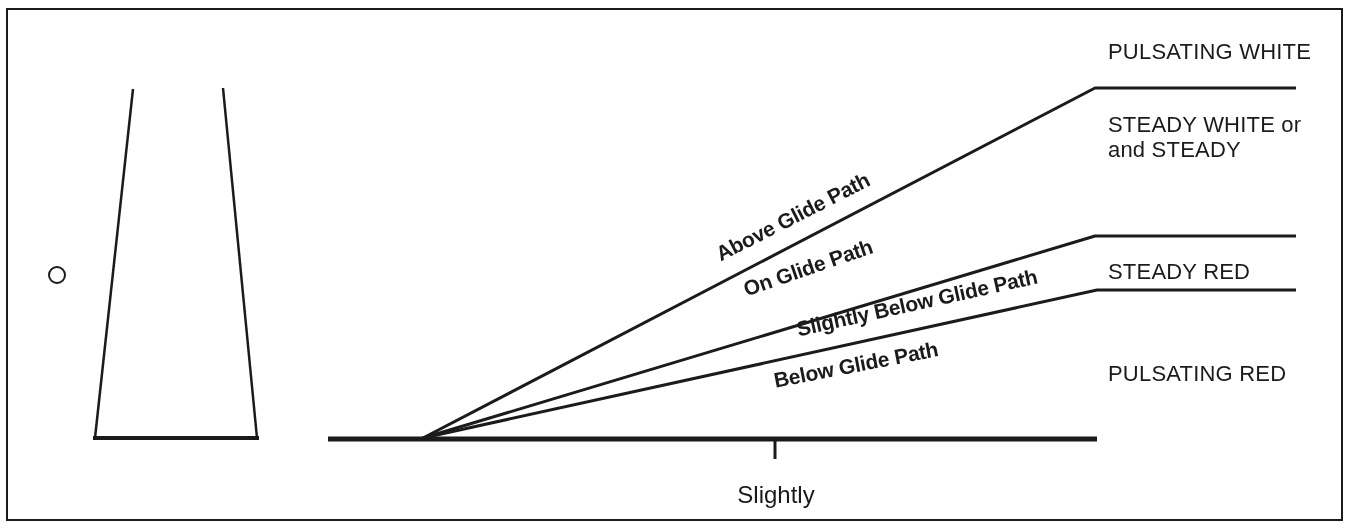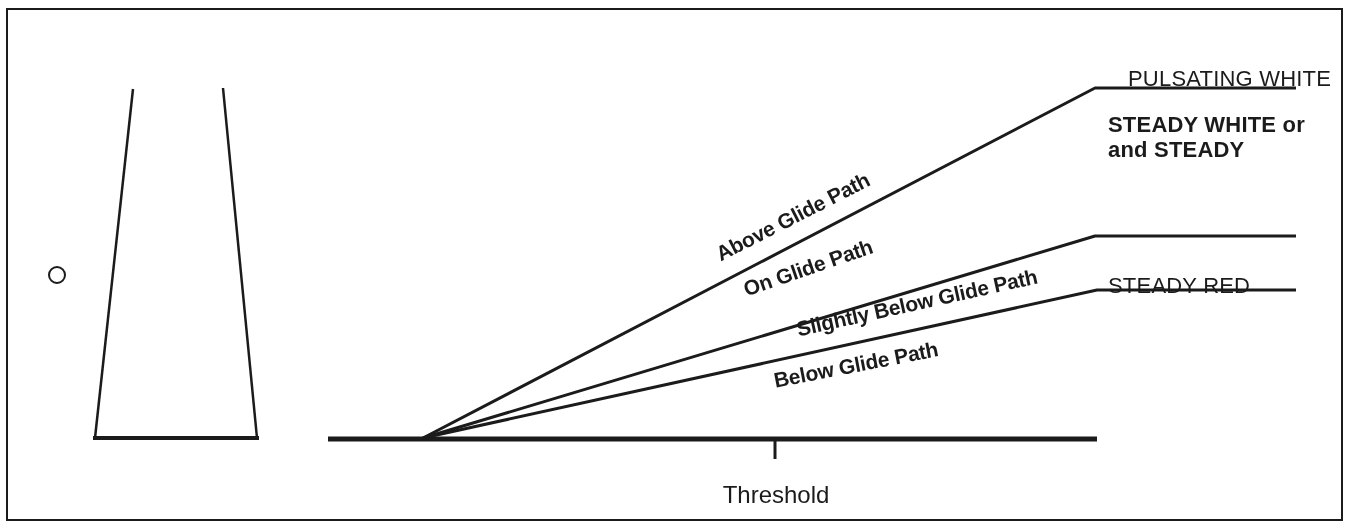--- a/index.html
+++ b/index.html
@@ -14,21 +14,21 @@
   }
   #diagram svg { position: absolute; left: 0; top: 0; }
   .label { position: absolute; white-space: nowrap; color: #1b1b1b; }
   .signal-label {
     font-size: 22px;
     font-weight: 400;
     left: 1108px;
     line-height: 24px;
     letter-spacing: 0.2px;
   }
-  .signal-multiline div { line-height: 25px; font-weight: bold; }
+  .signal-multiline div { line-height: 25px; }
   .glide-label {
     font-size: 21px;
     font-weight: 700;
     letter-spacing: -0.3px;
     transform-origin: center center;
   }
   .threshold-label {
     font-size: 24px;
     font-weight: 400;
     transform: translateX(-50%);
@@ -59,25 +59,26 @@
   </svg>
 
   <div class="label glide-label" style="left:793px; top:217px; transform: translate(-50%,-50%) rotate(-27deg);">Above Glide Path</div>
 
   <div class="label glide-label" style="left:808px; top:268px; transform: translate(-50%,-50%) rotate(-19deg);">On Glide Path</div>
 
   <div class="label glide-label" style="left:917px; top:303px; transform: translate(-50%,-50%) rotate(-12.5deg);">Slightly Below Glide Path</div>
 
   <div class="label glide-label" style="left:856px; top:365px; transform: translate(-50%,-50%) rotate(-11deg);">Below Glide Path</div>
 
-  <div class="label signal-label" style="top:67px;margin-left:20px;">PULSATING WHITE</div>
+  <div class="label signal-label" style="top:40px;">PULSATING WHITE</div>
 
   <div class="label signal-label signal-multiline" style="top:112px;">
     <div>STEADY WHITE or</div>
     <div>and STEADY</div>
   </div>
 
-  <div class="label signal-label" style="top:260px;margin-top:14px;">STEADY RED</div>
+  <div class="label signal-label" style="top:260px;">STEADY RED</div>
 
+  <div class="label signal-label" style="top:362px;">PULSATING RED</div>
 
-  <div class="label threshold-label" style="left:776px; top:481px;">Threshold</div>
+  <div class="label threshold-label" style="left:776px; top:481px;">Slightly</div>
 
 </div>
 
 </body></html>

